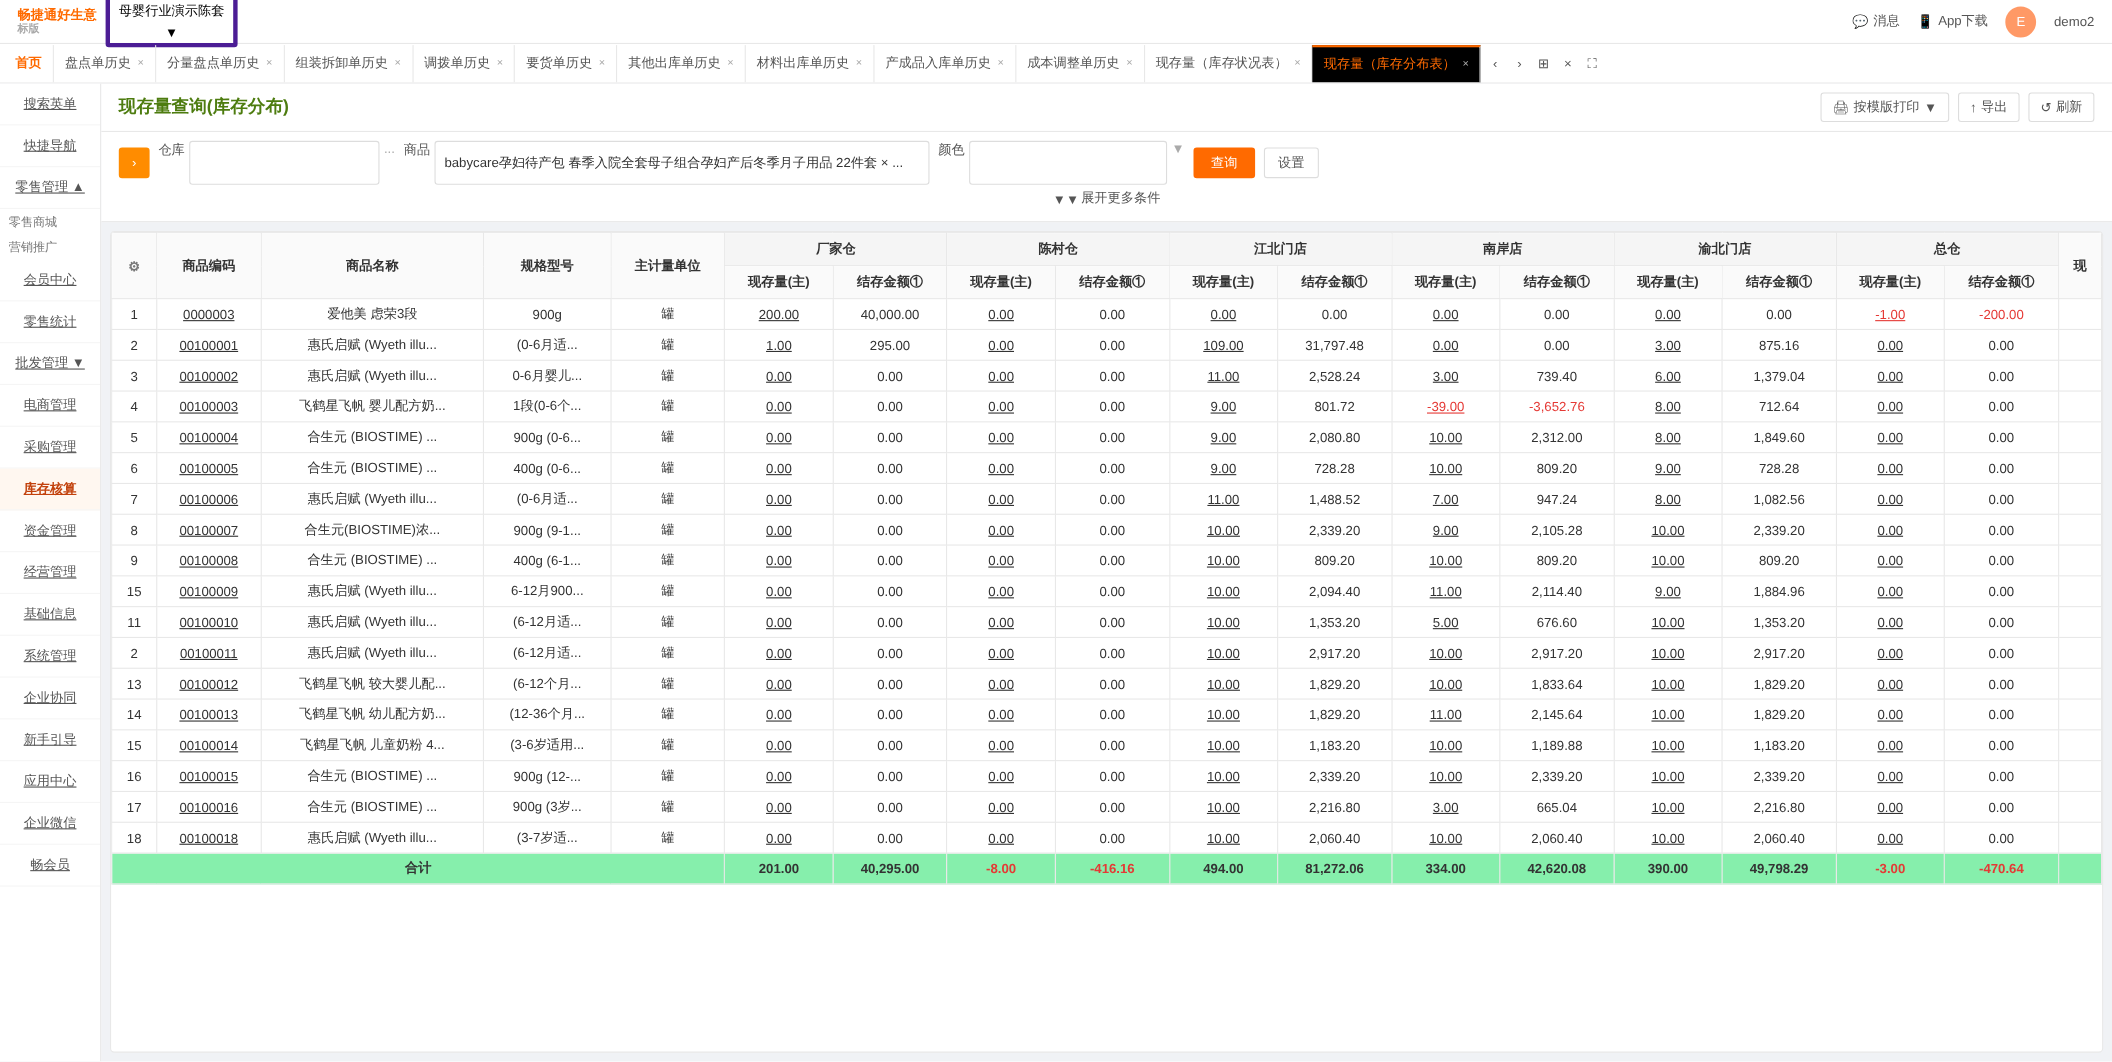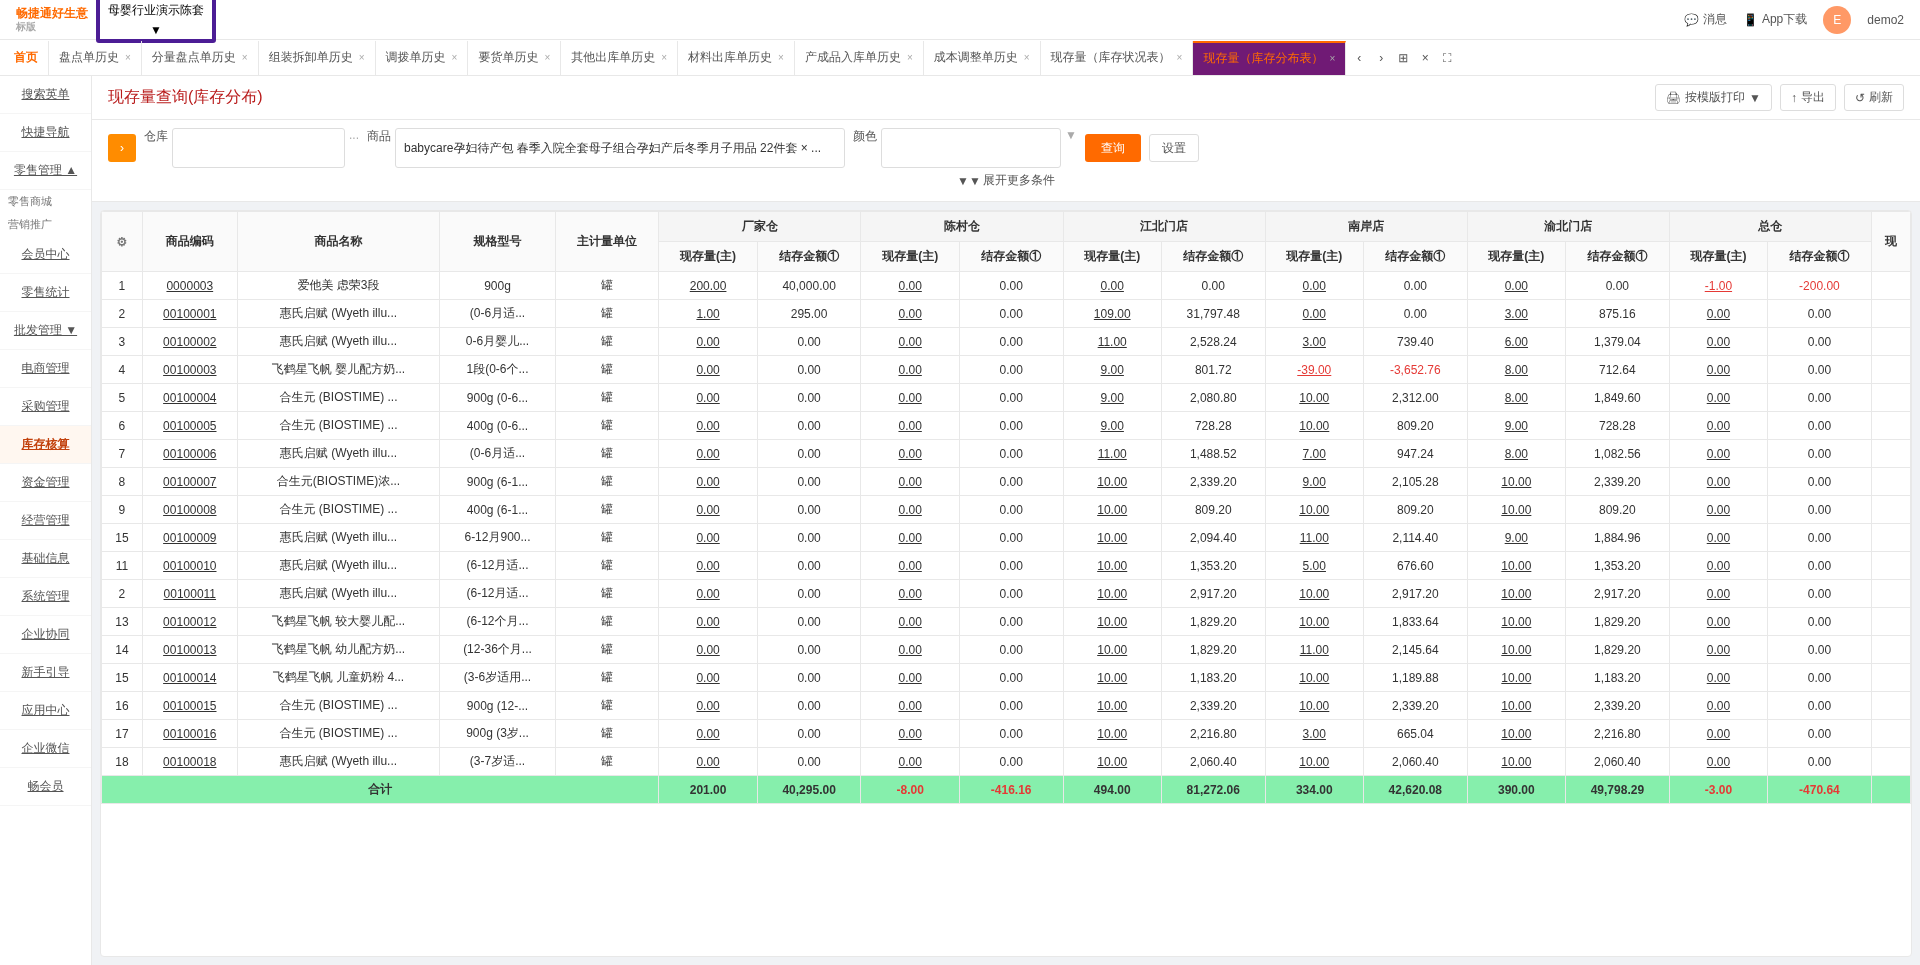--- a/index.html
+++ b/index.html
@@ -38,21 +38,21 @@
       align-items: center;
       gap: 4px;
       cursor: pointer;
       white-space: nowrap;
       color: #555;
       border-right: 1px solid #e8e8e8;
       font-size: 12px;
       flex-shrink: 0;
     }
     .tab-item.active {
-      background: #701a75;
+      background: #000000;
       color: #ff6a00;
       border-top: 2px solid #ff6a00;
     }
     .tab-item.home { color: #ff6a00; font-weight: bold; }
     .tab-close { color: #aaa; font-size: 10px; margin-left: 2px; }
     .tab-nav-btns { display: flex; align-items: center; margin-left: 2px; }
     .tab-nav-btn { width: 22px; height: 22px; display: flex; align-items: center; justify-content: center; cursor: pointer; color: #555; }
     .tab-expand-btn { width: 22px; height: 22px; display: flex; align-items: center; justify-content: center; cursor: pointer; color: #555; }
     .tab-close-all { width: 22px; height: 22px; display: flex; align-items: center; justify-content: center; cursor: pointer; color: #555; }
     .tab-fullscreen { width: 22px; height: 22px; display: flex; align-items: center; justify-content: center; cursor: pointer; color: #555; }
@@ -87,21 +87,21 @@
 
     
     .page-header {
       background: #fff;
       padding: 8px 16px;
       display: flex;
       align-items: center;
       justify-content: space-between;
       border-bottom: 1px solid #e8e8e8;
     }
-    .page-title { font-size: 16px; font-weight: normal; color: #b91c1c; }
+    .page-title { font-size: 16px; font-weight: bold; color: #4d7c0f; }
     .page-actions { display: flex; gap: 8px; }
     .btn-action { padding: 4px 10px; border: 1px solid #ddd; border-radius: 3px; background: #fff; cursor: pointer; color: #555; display: flex; align-items: center; gap: 4px; }
 
     
     .filter-area {
       background: #fff;
       padding: 8px 16px;
       border-bottom: 1px solid #e8e8e8;
     }
     .filter-row { display: flex; align-items: center; gap: 8px; flex-wrap: wrap; }
@@ -538,21 +538,21 @@
               <td class="underline">8.00</td>
               <td>1,082.56</td>
               <td class="underline">0.00</td>
               <td>0.00</td>
               <td></td>
             </tr>
             <tr>
               <td>8</td>
               <td class="underline">00100007</td>
               <td>合生元(BIOSTIME)浓...</td>
-              <td>900g (6-1...</td>
+              <td>900g (9-1...</td>
               <td>罐</td>
               <td class="underline">0.00</td>
               <td>0.00</td>
               <td class="underline">0.00</td>
               <td>0.00</td>
               <td class="underline">10.00</td>
               <td>2,339.20</td>
               <td class="underline">9.00</td>
               <td>2,105.28</td>
               <td class="underline">10.00</td>

